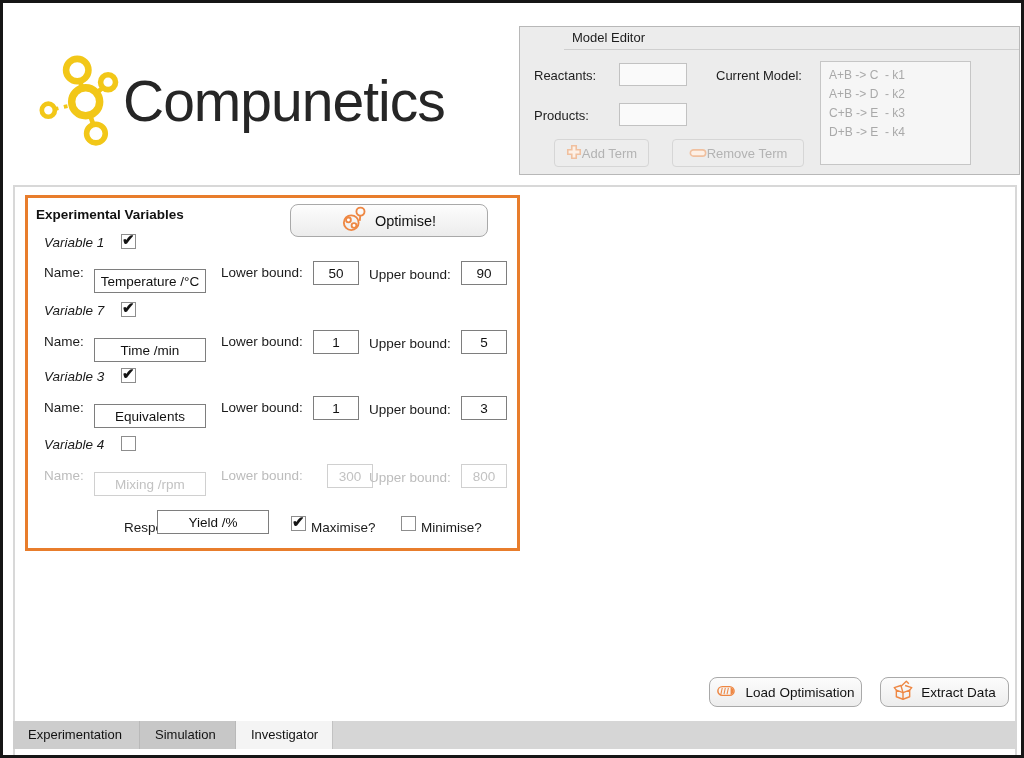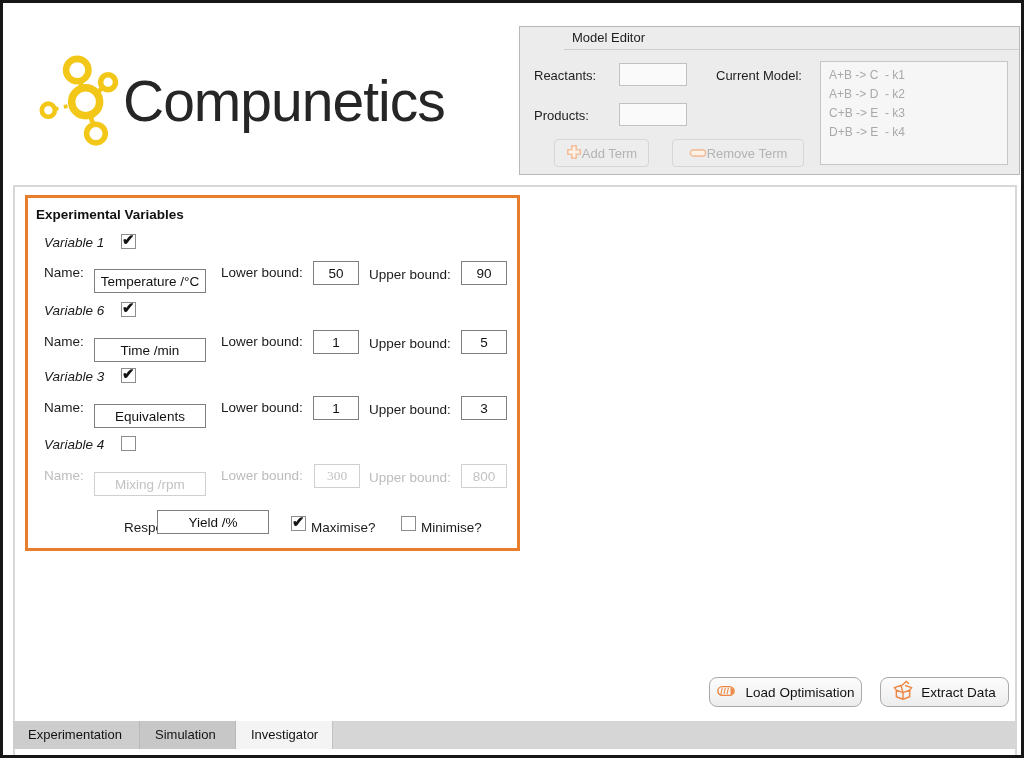--- a/index.html
+++ b/index.html
@@ -8,21 +8,21 @@
 
   
   .logo { position:absolute; left:36px; top:48px; display:flex; align-items:center; gap:0; }
   .logo-text { font-size:57px; letter-spacing:-1px; color:#262626; font-weight:400; }
 
   
   .model-editor { position:absolute; left:516px; top:23px; width:501px; height:149px; background:#ececec; border:1px solid #b8b8b8;padding-left:44px; }
   .me-title { font-size:13px; color:#1d1d1d; padding:3px 8px 4px 8px; border-bottom:1px solid #cfcfcf; }
   .me-label { position:absolute; font-size:13px; color:#1d1d1d; }
   .me-input { position:absolute; width:68px; height:23px; background:#fafafa; border:1px solid #c2c2c2; font-size:13px; padding:0 4px; }
-  .me-listbox { position:absolute; left:300px; top:34px; width:188px; height:104px; background:#f6f6f6; border:1px solid #c6c6c6; padding:4px 8px; }
+  .me-listbox { position:absolute; left:300px; top:34px; width:151px; height:104px; background:#f6f6f6; border:1px solid #c6c6c6; padding:4px 8px; }
   .me-listbox .item { font-size:12px; color:#a9a9a9; line-height:19px; white-space:pre; }
   .me-btn { position:absolute; height:28px; border:1px solid #d6d6d6; border-radius:4px; background:#ededed; color:#b3b3b3; font-size:13px; display:flex; align-items:center; justify-content:center; }
 
   
   .main-area { position:absolute; left:10px; top:182px; width:1004px; height:604px; background:#fff; border:2px solid #d8d8d8; }
 
   
   .ev-panel { position:absolute; left:10px; top:8px; width:495px; height:356px; border:3px solid #E87D2C; background:#fff; }
   .ev-title { position:absolute; left:8px; top:9px; font-size:13.5px; font-weight:bold; color:#111; }
   .optimise-btn { position:absolute; left:262px; top:6px; width:198px; height:33px; border:1px solid #a9a9a9; border-radius:8px;
@@ -108,33 +108,47 @@
       </span>
       <span>Remove Term</span>
     </button>
   </div>
 
   <div class="main-area">
 
     <div class="ev-panel">
       <span class="ev-title">Experimental Variables</span>
 
+      <button class="optimise-btn">
+        <span>
+          <svg width="24" height="26" viewBox="0 0 26 28">
+            <g fill="none" stroke="#EE8743" stroke-width="2">
+              <circle cx="10" cy="18" r="8"></circle>
+              <circle cx="7" cy="15" r="2.6" fill="#fff"></circle>
+              <circle cx="13" cy="21" r="2.6" fill="#fff"></circle>
+              <circle cx="20" cy="6" r="4.4"></circle>
+              <line x1="19.8" y1="10.6" x2="19.2" y2="16"></line>
+            </g>
+          </svg>
+        </span>
+        <span>Optimise!</span>
+      </button>
 
       <span class="var-label" style="left:16px; top:37px;">Variable 1</span>
       <span class="cb checked" style="left:93px; top:36px;"></span>
       <div>
         <span class="row-label" style="left:16px; top:67px;">Name:</span>
         <input class="ev-input name-input" style="left: 66px; top: 63px;" value="Temperature /°C">
         <span class="row-label" style="left:193px; top:67px;">Lower bound:</span>
         <input class="ev-input bound-input" style="left: 285px; top: 63px;" value="50">
         <span class="row-label" style="left:341px; top:69px;">Upper bound:</span>
         <input class="ev-input bound-input" style="left: 433px; top: 63px;" value="90">
       </div>
 
-      <span class="var-label" style="left:16px; top:105px;">Variable 6</span>
+      <span class="var-label" style="left:16px; top:105px;">Variable 7</span>
       <span class="cb checked" style="left:93px; top:104px;"></span>
       <div>
         <span class="row-label" style="left:16px; top:136px;">Name:</span>
         <input class="ev-input name-input" style="left: 66px; top: 132px;" value="Time /min">
         <span class="row-label" style="left:193px; top:136px;">Lower bound:</span>
         <input class="ev-input bound-input" style="left: 285px; top: 132px;" value="1">
         <span class="row-label" style="left:341px; top:138px;">Upper bound:</span>
         <input class="ev-input bound-input" style="left: 433px; top: 132px;" value="5">
       </div>
 
@@ -148,21 +162,21 @@
         <span class="row-label" style="left:341px; top:204px;">Upper bound:</span>
         <input class="ev-input bound-input" style="left: 433px; top: 198px;" value="3">
       </div>
 
       <span class="var-label" style="left:16px; top:239px;">Variable 4</span>
       <span class="cb" style="left:93px; top:238px;"></span>
       <div class="disabled-row">
         <span class="row-label" style="left:16px; top:270px;">Name:</span>
         <input class="ev-input name-input" style="left: 66px; top: 266px;" disabled="" value="Mixing /rpm">
         <span class="row-label" style="left:193px; top:270px;">Lower bound:</span>
-        <input class="ev-input bound-input" style="left: 286px; top: 266px; font-family: Liberation Serif, serif;" disabled="" value="300">
+        <input class="ev-input bound-input" style="left: 299px; top: 266px;" disabled="" value="300">
         <span class="row-label" style="left:341px; top:272px;">Upper bound:</span>
         <input class="ev-input bound-input" style="left: 433px; top: 266px;" disabled="" value="800">
       </div>
 
       <span class="row-label" style="left:96px; top:322px;">Response:</span>
       <input class="ev-input name-input" style="left: 129px; top: 304px;" value="Yield /%">
       <span class="cb checked" style="left:263px; top:318px;"></span>
       <span class="row-label" style="left:283px; top:322px;">Maximise?</span>
       <span class="cb" style="left:373px; top:318px;"></span>
       <span class="row-label" style="left:393px; top:322px;">Minimise?</span>

